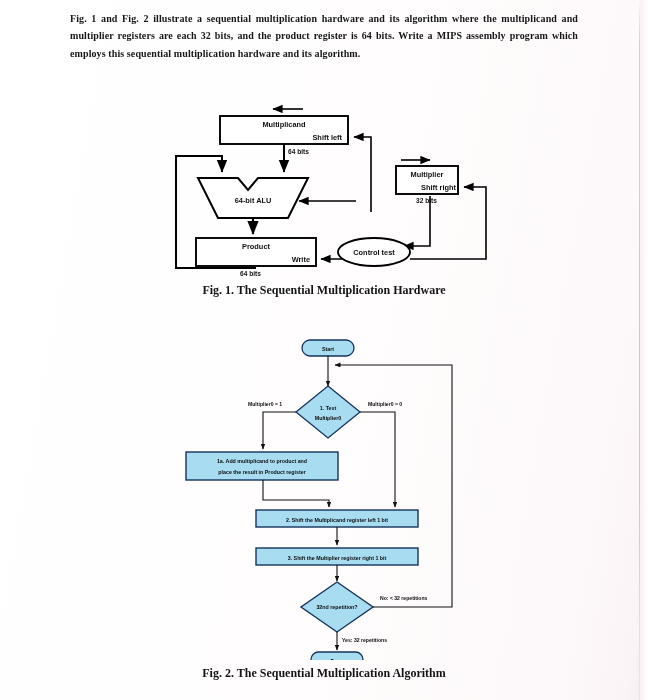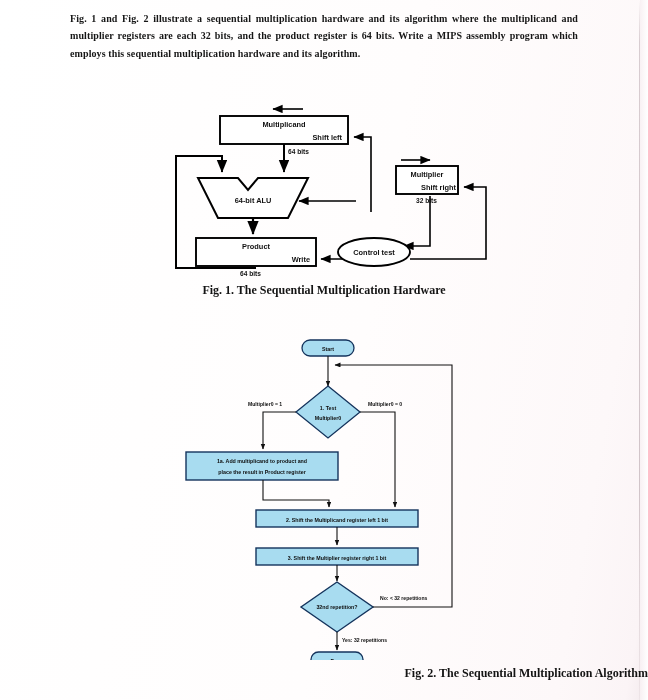--- a/index.html
+++ b/index.html
@@ -55,21 +55,21 @@
     position: absolute;
     width: 648px;
     left: 0;
     text-align: center;
     font-size: 12px;
     font-weight: 700;
     color: #141414;
     font-family: "Liberation Serif", serif;
   }
   #caption-fig1 { top: 283px; }
-  #caption-fig2 { top: 666px; text-align: right; }
+  #caption-fig2 { top: 666px; }
 
   
   #fig1 {
     position: absolute;
     left: 168px;
     top: 100px;
     width: 330px;
     height: 192px;
   }
   #fig1 svg, #fig2 svg { display:block; }

